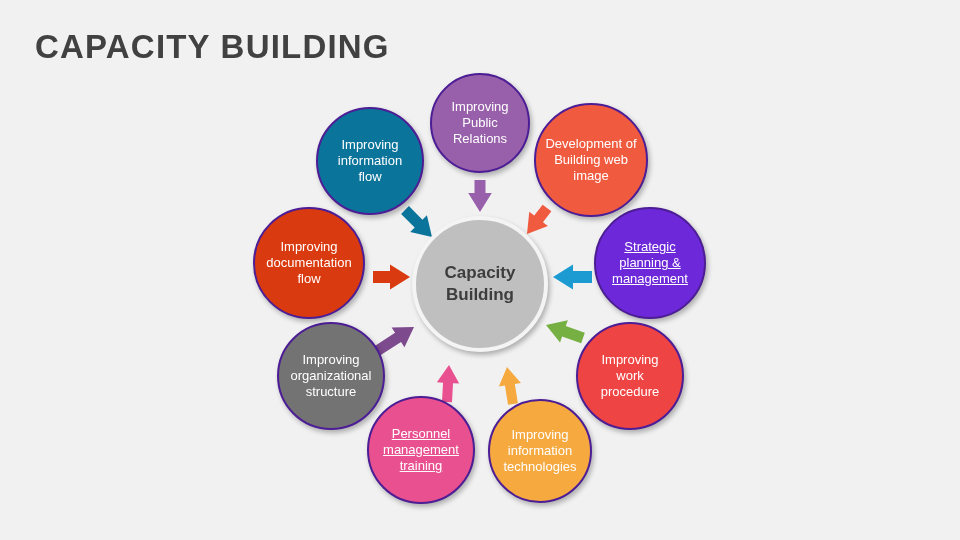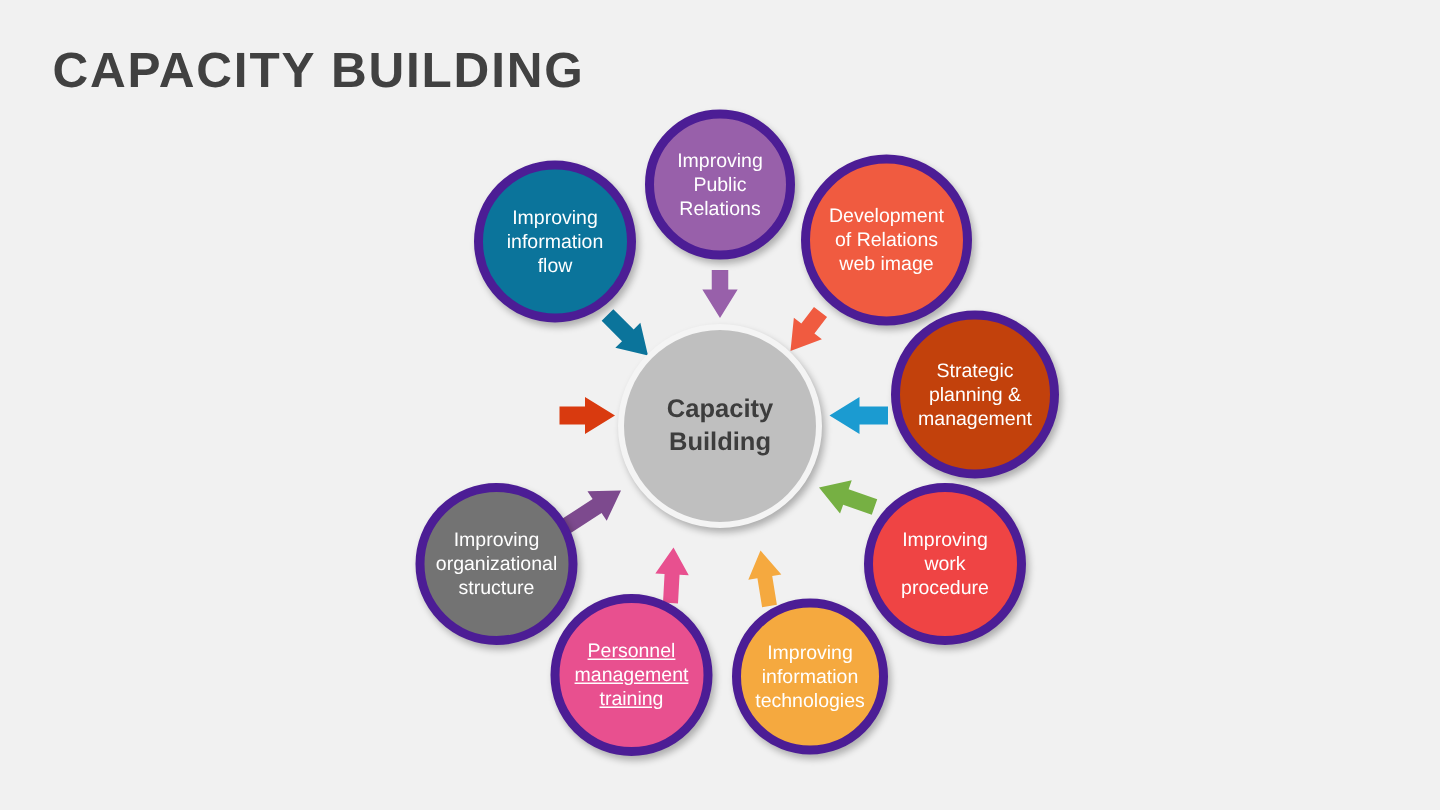--- a/index.html
+++ b/index.html
@@ -49,21 +49,21 @@
     top: 0;
     width: 960px;
     height: 540px;
     pointer-events: none;
   }
 
   .node {
     position: absolute;
     border-radius: 50%;
     box-shadow: 2px 3px 5px rgba(0,0,0,0.28);
-    border: 6px solid #4c1d95;
+    border: 2px solid #4c1d95;
     box-sizing: border-box;
     display: flex;
     align-items: center;
     justify-content: center;
     text-align: center;
     color: #ffffff;
     font-size: 13px;
     line-height: 1.22;
     font-family: "Liberation Sans", sans-serif;
   }
@@ -123,42 +123,45 @@
 
     <div class="node" id="node-center" style="left: 412px; top: 204px; width: 136px; height: 136px; background: rgb(191, 191, 191); color: rgb(61, 61, 61);">
       <span class="label">Capacity Building</span>
     </div>
 
     <div class="node" style="left: 430px; top: 61px; width: 100px; height: 100px; background: rgb(152, 96, 170);">
       <span class="label">Improving Public Relations</span>
     </div>
 
     <div class="node" style="left: 534px; top: 91px; width: 114px; height: 114px; background: rgb(240, 91, 64);">
-      <span class="label">Development of Relations web image</span>
+      <span class="label">Development of Building web image</span>
     </div>
 
-    <div class="node" style="left: 594px; top: 195px; width: 112px; height: 112px; background: #c2410c;">
+    <div class="node" style="left: 594px; top: 195px; width: 112px; height: 112px; background: #6d28d9; text-decoration: underline;">
       <span class="label">Strategic planning &amp; management</span>
     </div>
 
     <div class="node" style="left: 576px; top: 310px; width: 108px; height: 108px; background: #ef4444;">
       <span class="label">Improving work procedure</span>
     </div>
 
     <div class="node" style="left: 488px; top: 387px; width: 104px; height: 104px; background: rgb(245, 169, 63);">
       <span class="label">Improving information technologies</span>
     </div>
 
     <div class="node" style="left: 367px; top: 384px; width: 108px; height: 108px; background: rgb(232, 80, 143); text-decoration: underline;">
       <span class="label">Personnel management training</span>
     </div>
 
     <div class="node" style="left: 277px; top: 310px; width: 108px; height: 108px; background: #737373;">
       <span class="label">Improving organizational structure</span>
     </div>
 
+    <div class="node" style="left: 253px; top: 195px; width: 112px; height: 112px; background: rgb(217, 58, 15);">
+      <span class="label">Improving documentation flow</span>
+    </div>
 
     <div class="node" style="left: 316px; top: 95px; width: 108px; height: 108px; background: rgb(11, 116, 155); text-align: center;">
       <span class="label">Improving information flow</span>
     </div>
 
   </div>
 </div>
 
 </body></html>

